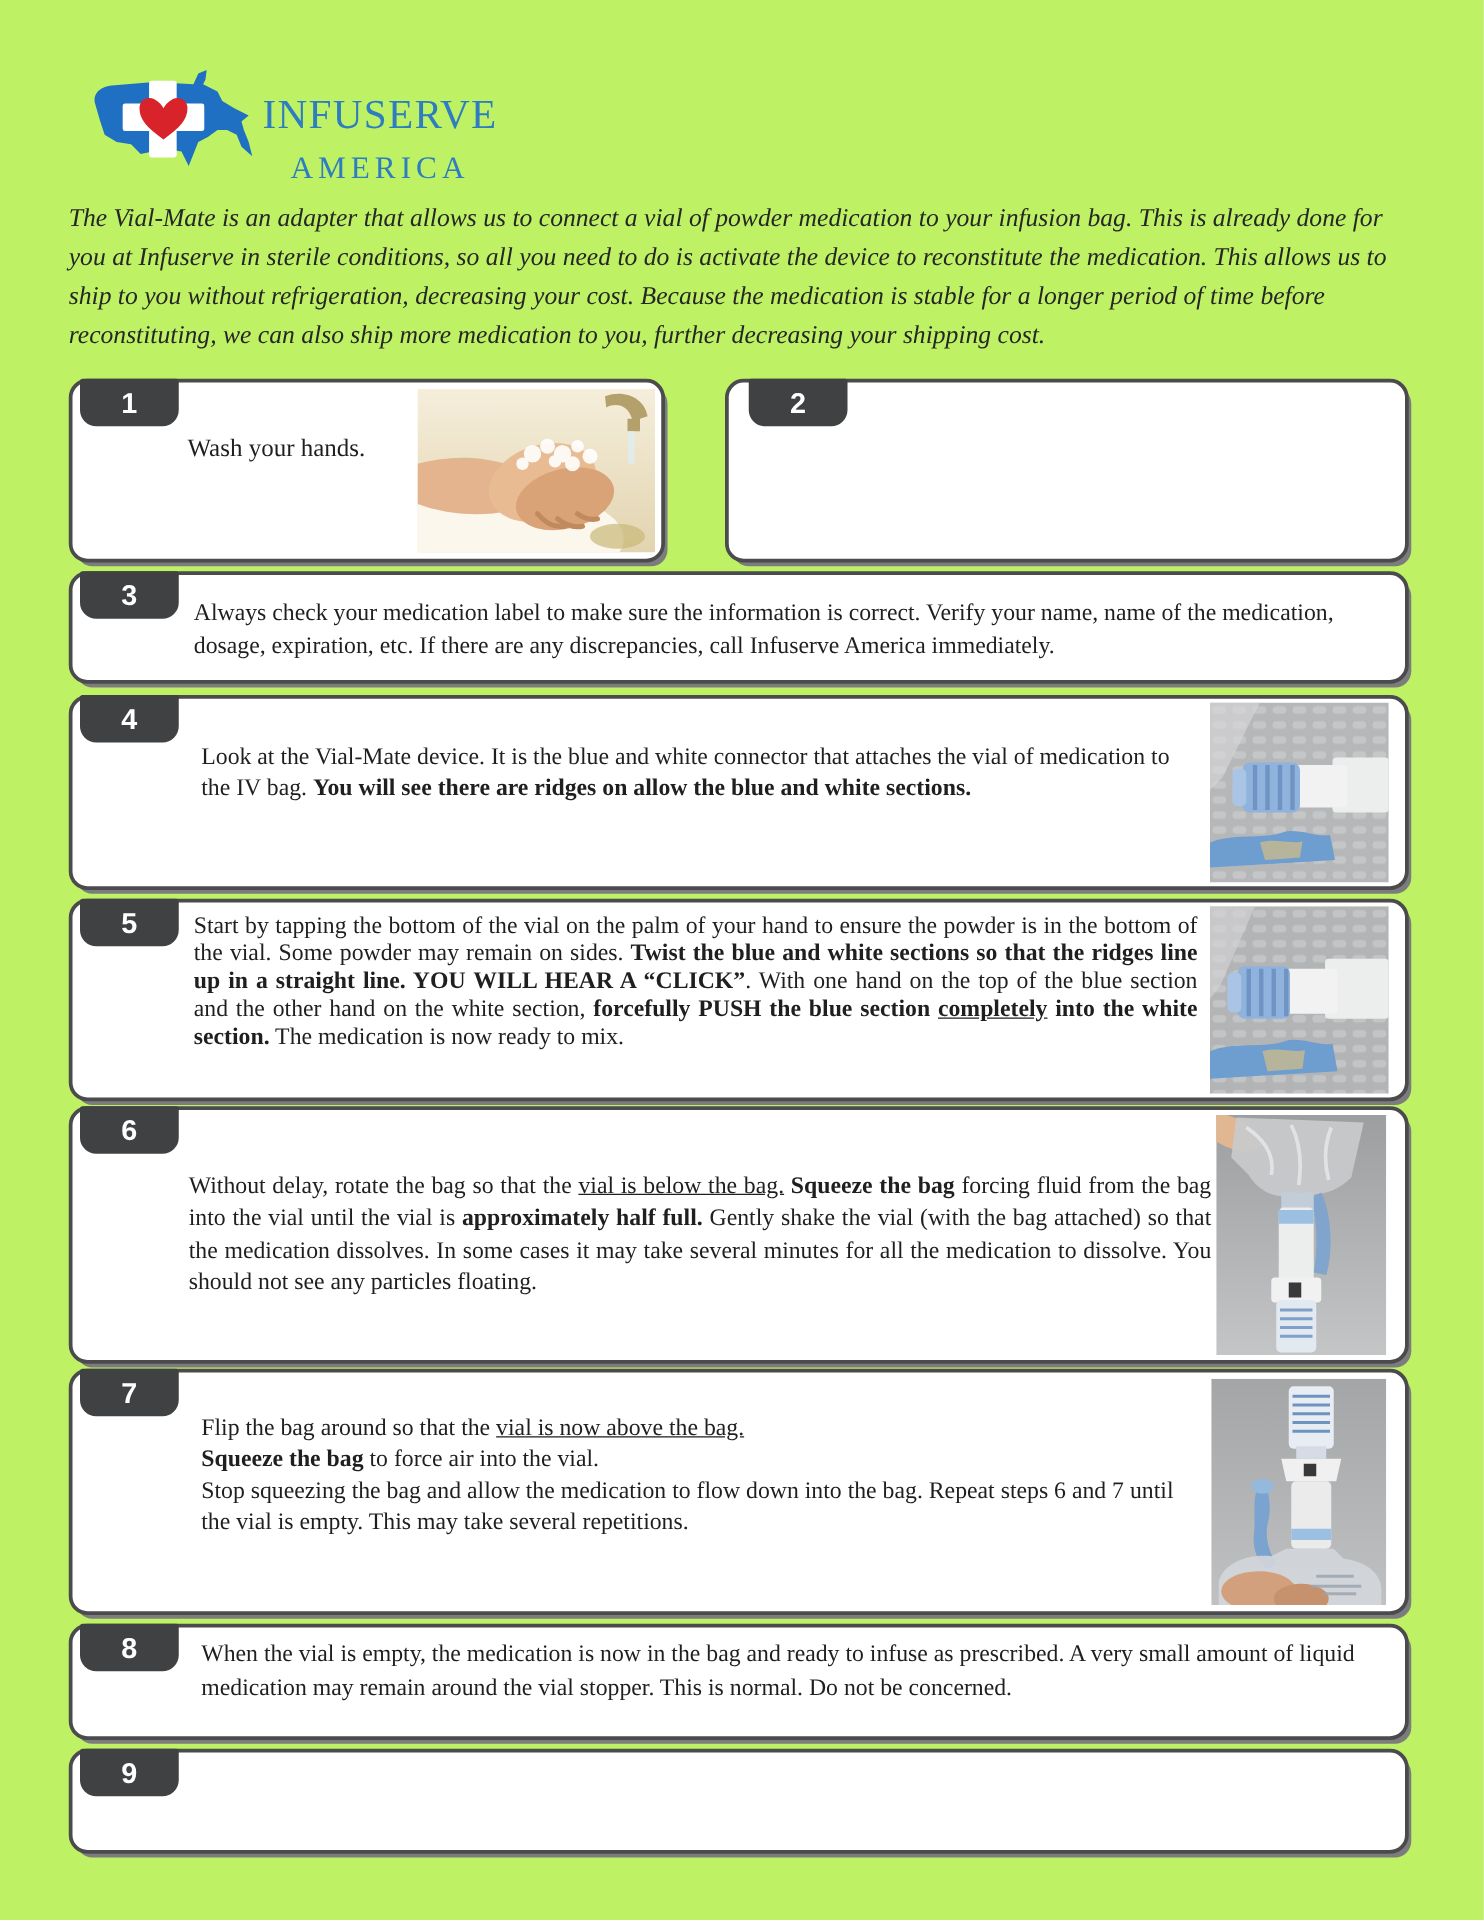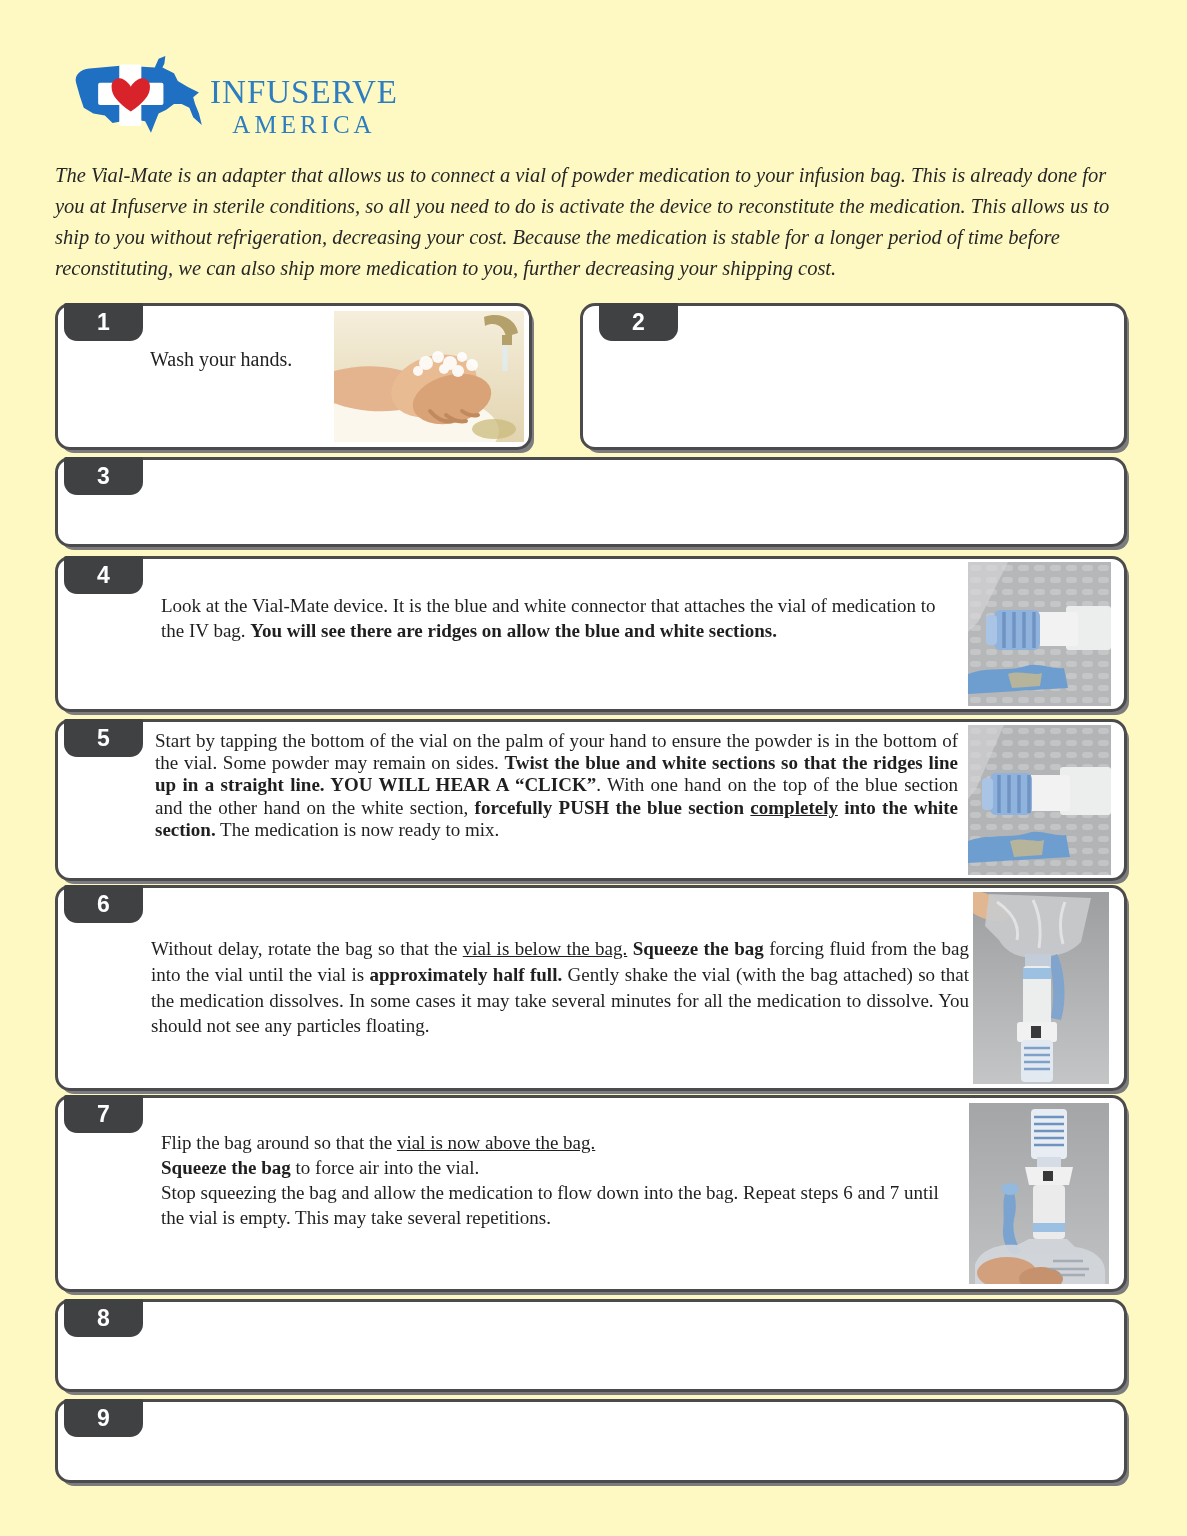--- a/index.html
+++ b/index.html
@@ -1,30 +1,30 @@
 <!DOCTYPE html>
 <html><head>
 <meta charset="utf-8">
 <style>
   html,body{margin:0;padding:0;background:#e8e8e8;}
   .page{
     position:relative;
     width:1187px;height:1536px;
     margin:0 auto;
-    background:#fef9c3;
+    background:#bef264;
     font-family:"Liberation Serif", serif;
     color:#1f1f1f;
     overflow:hidden;
   }
   
   .logo{position:absolute;left:70px;top:52px;width:340px;height:100px;}
   .logo svg{position:absolute;left:0;top:2px;}
   .logo-text{position:absolute;left:134px;top:24px;width:200px;text-align:center;color:#2e7dc0;}
   .logo-name{font-size:33px;letter-spacing:1px;line-height:1;}
-  .logo-subname{font-size:25px;letter-spacing:4px;line-height:1;margin-top:3px;}
+  .logo-subname{font-size:25px;letter-spacing:4px;line-height:1;margin-top:13px;}
   .page-title{
     position:absolute;left:515px;top:76px;margin:0;
     font-family:"Liberation Sans", sans-serif;
     font-size:43px;font-weight:700;color:#55565a;letter-spacing:0.5px;
   }
   .intro{
     position:absolute;left:55px;top:160px;width:1078px;margin:0;
     font-style:italic;font-size:20.5px;line-height:1.52;color:#262626;
   }
   
@@ -129,20 +129,21 @@
       </g>
     </svg>
   </section>
 
   <section class="box b2">
     <div class="tab">2</div>
   </section>
 
   <section class="box b3">
     <div class="tab">3</div>
+    <p class="txt"><span>Always check your medication label to make sure the information is correct. Verify your name, name of the medication, dosage, expiration, etc. If there are any discrepancies, call Infuserve America immediately.</span></p>
   </section>
 
   <section class="box b4">
     <div class="tab">4</div>
     <p class="txt"><span>Look at the Vial-Mate device.  It is the blue and white connector that attaches the vial of medication to the IV bag.  </span><span class="b">You will see there are ridges on allow the blue and white sections.</span></p>
     <svg class="photo" width="143" height="144" viewBox="0 0 143 144">
       <defs>
         <pattern id="bw1" width="16" height="12" patternUnits="userSpaceOnUse">
           <rect width="16" height="12" fill="#b6b7b9"></rect>
           <rect x="2" y="3" width="11" height="6" rx="3" fill="#c5c6c8"></rect>
@@ -250,19 +251,20 @@
       <ellipse cx="41" cy="86" rx="9" ry="6" fill="#95b8dd"></ellipse>
       <path d="M6,162 C10,148 28,140 48,142 L60,136 L98,136 L106,144 C124,146 136,156 136,168 L136,181 L6,181 Z" fill="#d3d6da" opacity="0.9"></path>
       <ellipse cx="38" cy="170" rx="30" ry="16" fill="#d2a07c"></ellipse>
       <ellipse cx="72" cy="176" rx="22" ry="12" fill="#c6916d"></ellipse>
       <path d="M84,158 h30 M80,166 h40 M90,172 h26" stroke="#9aa4ae" stroke-width="2.5" opacity="0.8"></path>
     </svg>
   </section>
 
   <section class="box b8">
     <div class="tab">8</div>
+    <p class="txt"><span>When the vial is empty, the medication is now in the bag and ready to infuse as prescribed.  A very small amount of liquid medication may remain around the vial stopper.  This is normal. Do not be concerned.</span></p>
   </section>
 
   <section class="box b9">
     <div class="tab">9</div>
   </section>
 
 </div>
 
 </body></html>

